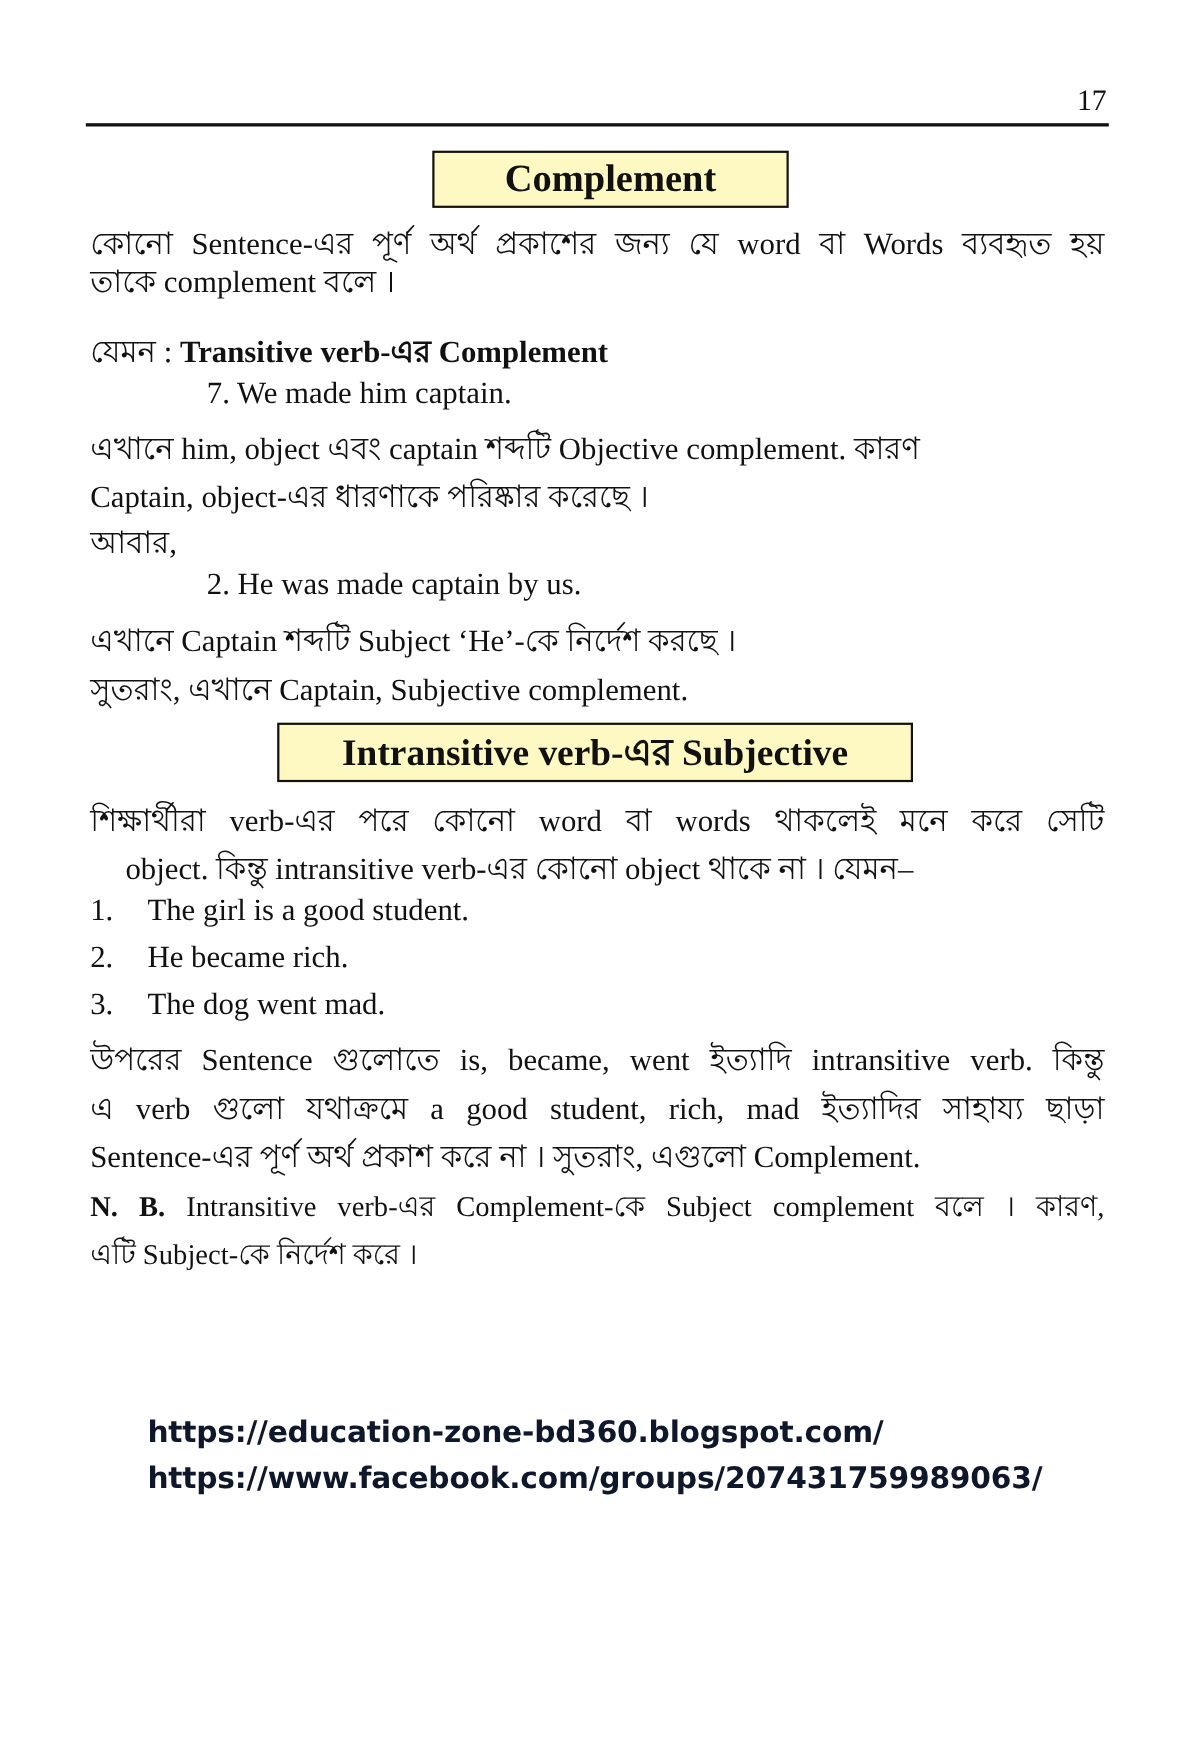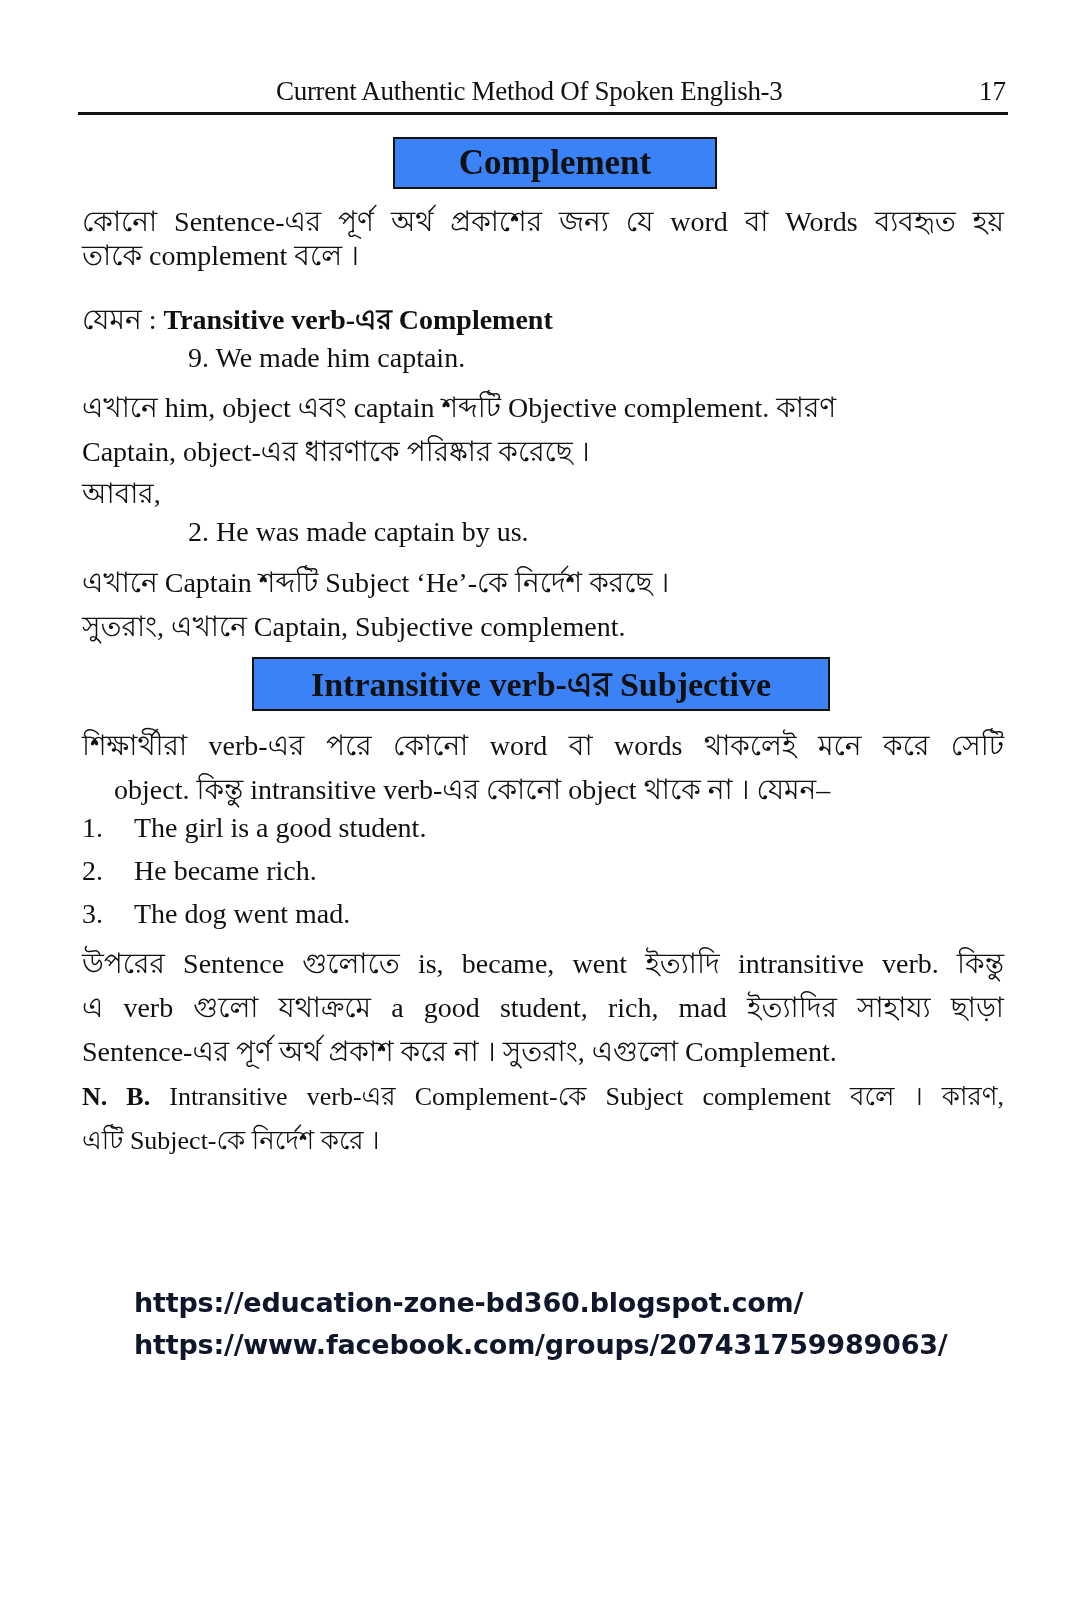--- a/index.html
+++ b/index.html
@@ -1,48 +1,47 @@
 <!DOCTYPE html>
 <html><head>
   <meta charset="utf-8">
   <style>
     html, body { margin: 0; padding: 0; background: #ffffff; }
     body { width: 1089px; height: 1600px; position: relative; overflow: hidden; font-family: "Liberation Serif", serif; color: #111; }
     .header { position: absolute; left: 78px; top: 72px; width: 930px; height: 40px; border-bottom: 3px solid #111; }
     .header-title { position: absolute; left: 198px; top: 4px; font-size: 27px; letter-spacing: -0.3px; }
     .page-num { position: absolute; right: 2px; top: 4px; font-size: 27px; }
-    .box-title { position: absolute; border: 2px solid #111; font-weight: bold; text-align: center; background: #3b82f6; }
+    .box-title { position: absolute; border: 2px solid #111; font-weight: bold; text-align: center; background: #fef9c3; }
     .box1 { left: 393px; top: 137px; width: 320px; height: 48px; font-size: 35px; line-height: 48px; }
     .box2 { left: 252px; top: 657px; width: 574px; height: 50px; font-size: 34px; line-height: 52px; }
     .line { position: absolute; left: 82px; font-size: 28px; white-space: nowrap; }
     .justify { width: 922px; text-align: justify; text-align-last: justify; white-space: normal; }
     .indent { left: 188px; }
     .b { font-weight: bold; }
     .list-num { display: inline-block; width: 52px; }
     .nb { font-size: 26px; }
     .link { position: absolute; left: 134px; font-family: "DejaVu Sans", sans-serif; font-size: 27px; color: #0f172a; font-weight: bold; letter-spacing: -0.2px; text-decoration: none; }
   </style>
 </head>
 <body>
 
 <div class="header">
-  <span class="header-title">Current Authentic Method Of Spoken English-3</span>
   <span class="page-num">17</span>
 </div>
 
 <div class="box-title box1">Complement</div>
 
 <div class="line justify" style="top:200px;font-family:Liberation Serif, serif;">কোনো Sentence-এর পূর্ণ অর্থ প্রকাশের জন্য যে word বা Words ব্যবহৃত হয়</div>
 <div class="line" style="top:234px;text-align:center;">তাকে complement বলে ।</div>
 
 <div class="line" style="top:298px;">
   <span>যেমন : </span><span class="b">Transitive verb-এর Complement</span>
 </div>
 
-<div class="line indent" style="top:342px;">9. We made him captain.</div>
+<div class="line indent" style="top:342px;">7. We made him captain.</div>
 <div class="line" style="top:386px;">এখানে him, object এবং captain শব্দটি Objective complement. কারণ</div>
 <div class="line" style="top:430px;">Captain, object-এর ধারণাকে পরিষ্কার করেছে ।</div>
 <div class="line" style="top:472px;">আবার,</div>
 <div class="line indent" style="top:516px;">2. He was made captain by us.</div>
 <div class="line" style="top:561px;">এখানে Captain শব্দটি Subject ‘He’-কে নির্দেশ করছে ।</div>
 <div class="line" style="top:605px;">সুতরাং, এখানে Captain, Subjective complement.</div>
 
 <div class="box-title box2">Intransitive verb-এর Subjective</div>
 
 <div class="line justify" style="top:724px;">শিক্ষার্থীরা verb-এর পরে কোনো word বা words থাকলেই মনে করে সেটি</div>

